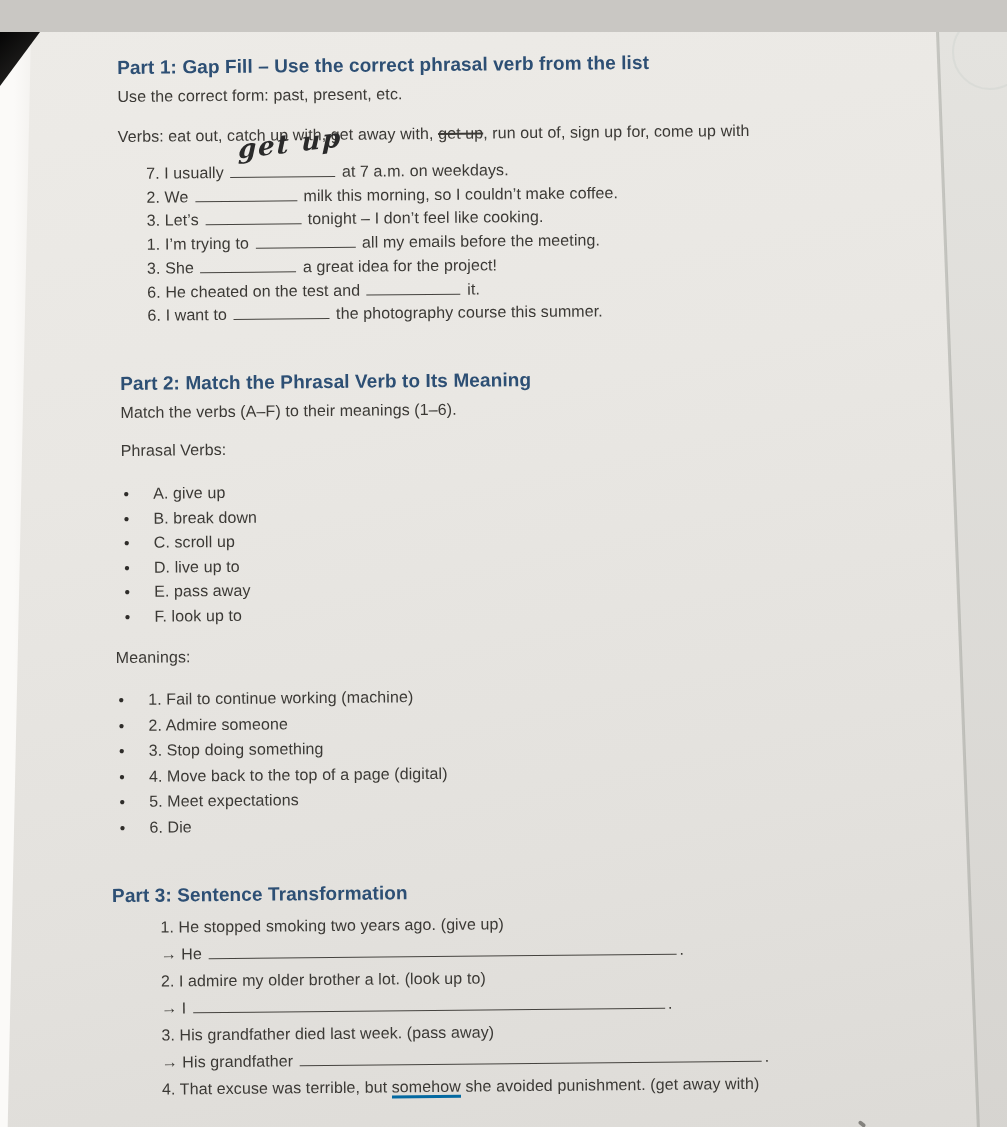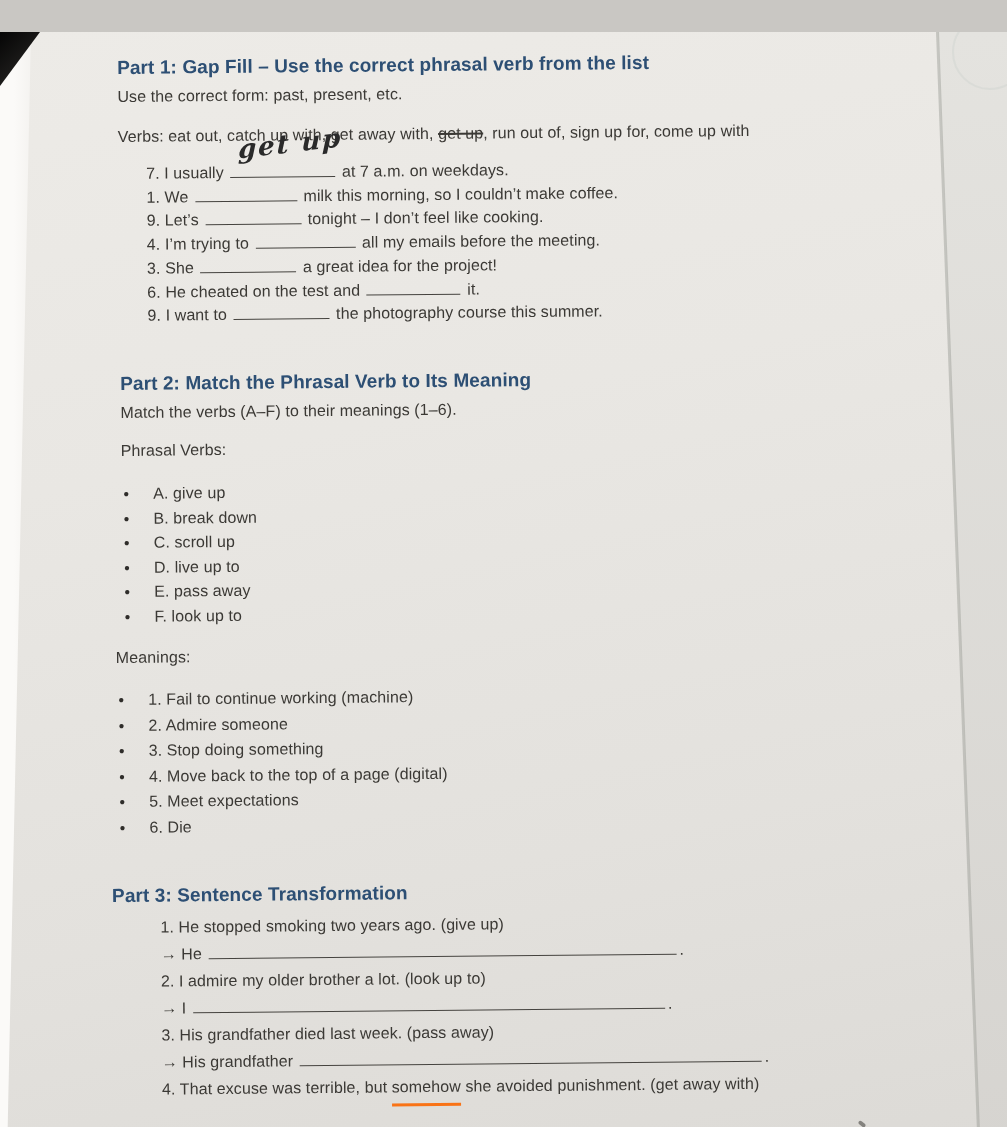--- a/index.html
+++ b/index.html
@@ -88,21 +88,21 @@
   ul.dots.meanings li{line-height:25.4px;}
   ul.dots li::before{
     content:"●";position:absolute;left:0;top:0;font-size:10px;line-height:inherit;
     color:#2f2d2a;
   }
 
   .mt-part3{margin-top:44px;margin-left:-13px;}
   .p3-list{margin:6px 0 0 35px;}
   .p3-list>div{line-height:27px;white-space:nowrap;}
   .ul-blue{
-    border-bottom:3px solid #f97316;padding-bottom:8px;
+    border-bottom:3px solid #0369a1;padding-bottom:0px;
   }
   .term{margin-left:1px;}
 </style>
 </head>
 <body>
 
 <div class="photo">
   <div class="edge-strip"></div>
   <div class="page"></div>
   <div class="fold-band"></div>
@@ -115,36 +115,36 @@
 
     <h2>Part 1: Gap Fill – Use the correct phrasal verb from the list</h2>
     <div class="sub">Use the correct form: past, present, etc.</div>
 
     <div class="verbs-line"><span>Verbs: eat out, catch up with, get away with, </span><s>get up</s><span>, run out of, sign up for, come up with</span></div>
 
     <div class="gf-list">
       <div class="gf"><span>7. I usually</span>
         <span class="blank b1"><span class="hand">get up</span></span>
         <span>at 7 a.m. on weekdays.</span></div>
-      <div class="gf"><span>1. We</span>
+      <div class="gf"><span>2. We</span>
         <span class="blank b2"></span>
         <span>milk this morning, so I couldn’t make coffee.</span></div>
-      <div class="gf"><span>9. Let’s</span>
+      <div class="gf"><span>3. Let’s</span>
         <span class="blank b3"></span>
         <span>tonight – I don’t feel like cooking.</span></div>
-      <div class="gf"><span>4. I’m trying to</span>
+      <div class="gf"><span>1. I’m trying to</span>
         <span class="blank b4"></span>
         <span>all my emails before the meeting.</span></div>
       <div class="gf"><span>3. She</span>
         <span class="blank b5"></span>
         <span>a great idea for the project!</span></div>
       <div class="gf"><span>6. He cheated on the test and</span>
         <span class="blank b6"></span>
         <span>it.</span></div>
-      <div class="gf"><span>9. I want to</span>
+      <div class="gf"><span>6. I want to</span>
         <span class="blank b7"></span>
         <span>the photography course this summer.</span></div>
     </div>
 
     <h2 class="mt-part2">Part 2: Match the Phrasal Verb to Its Meaning</h2>
     <div class="sub">Match the verbs (A–F) to their meanings (1–6).</div>
 
     <div class="label-line">Phrasal Verbs:</div>
     <ul class="dots">
       <li>A. give up</li>

